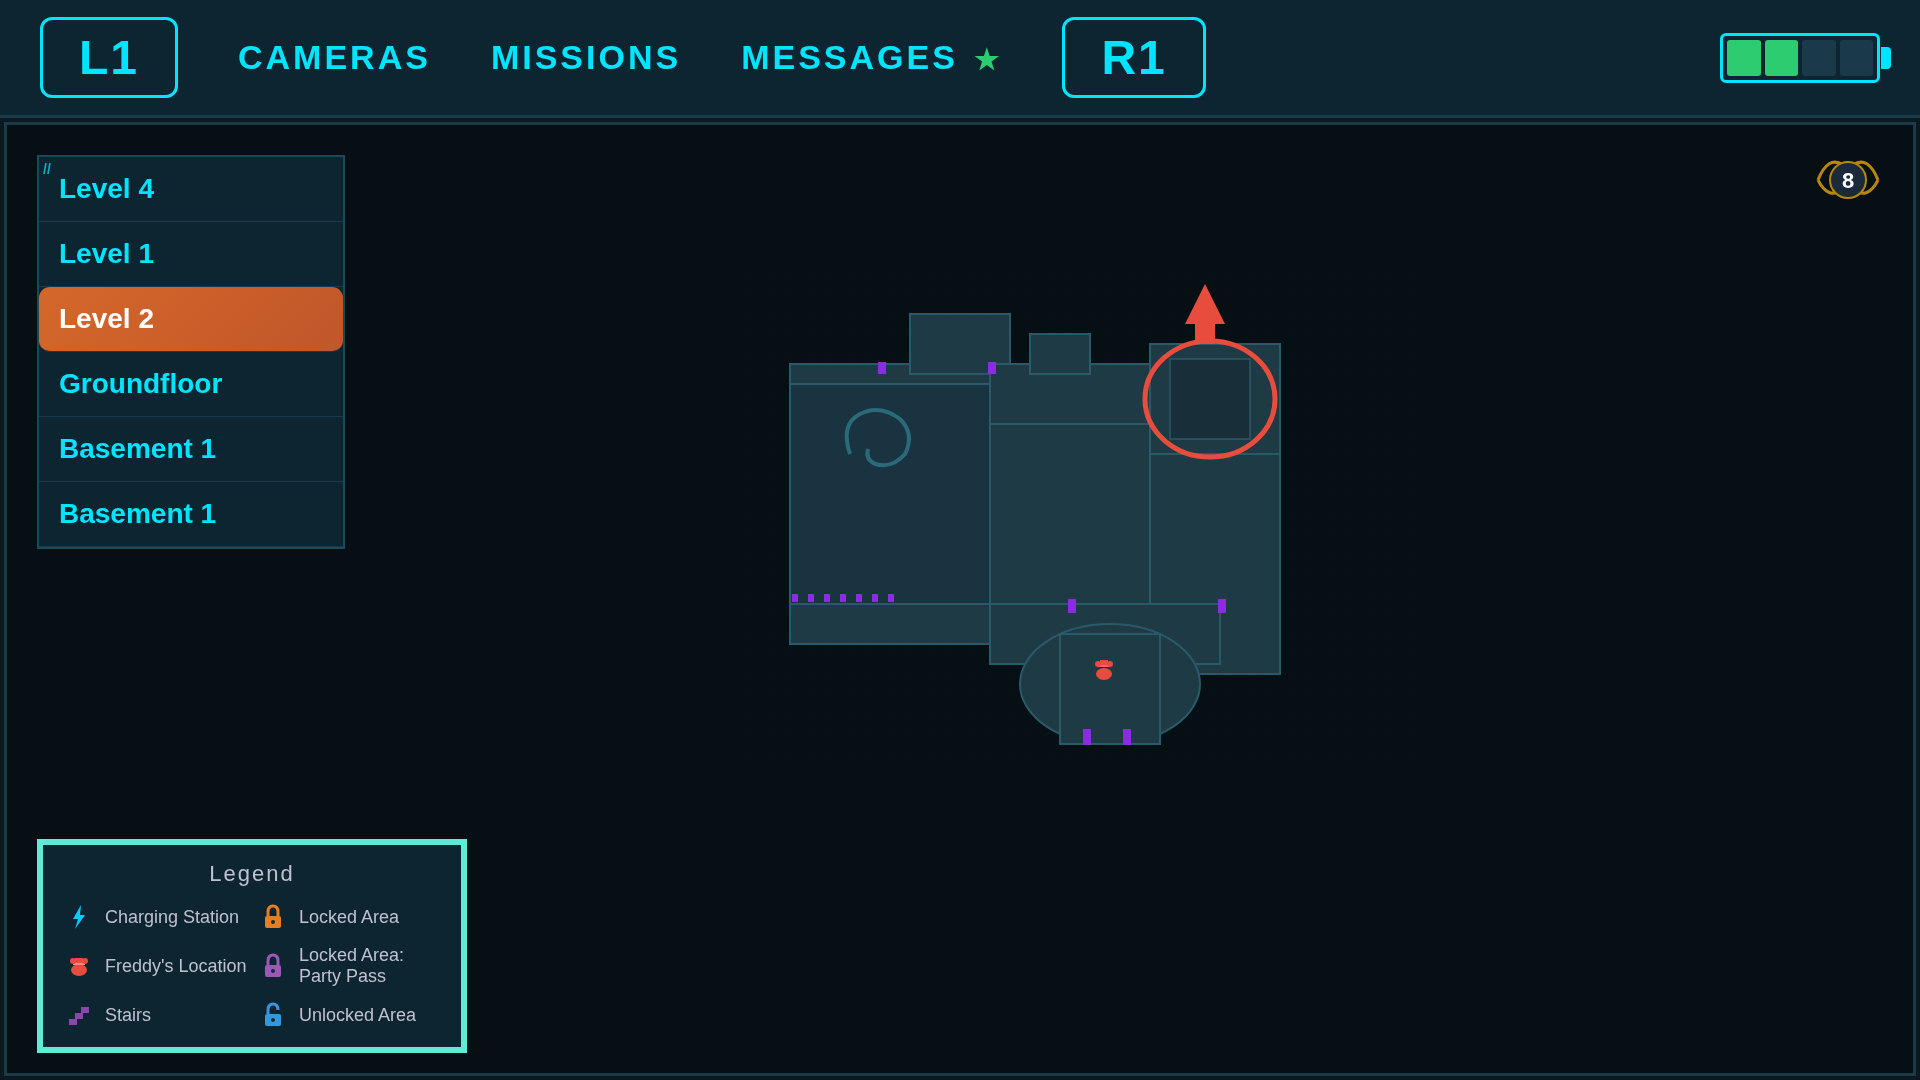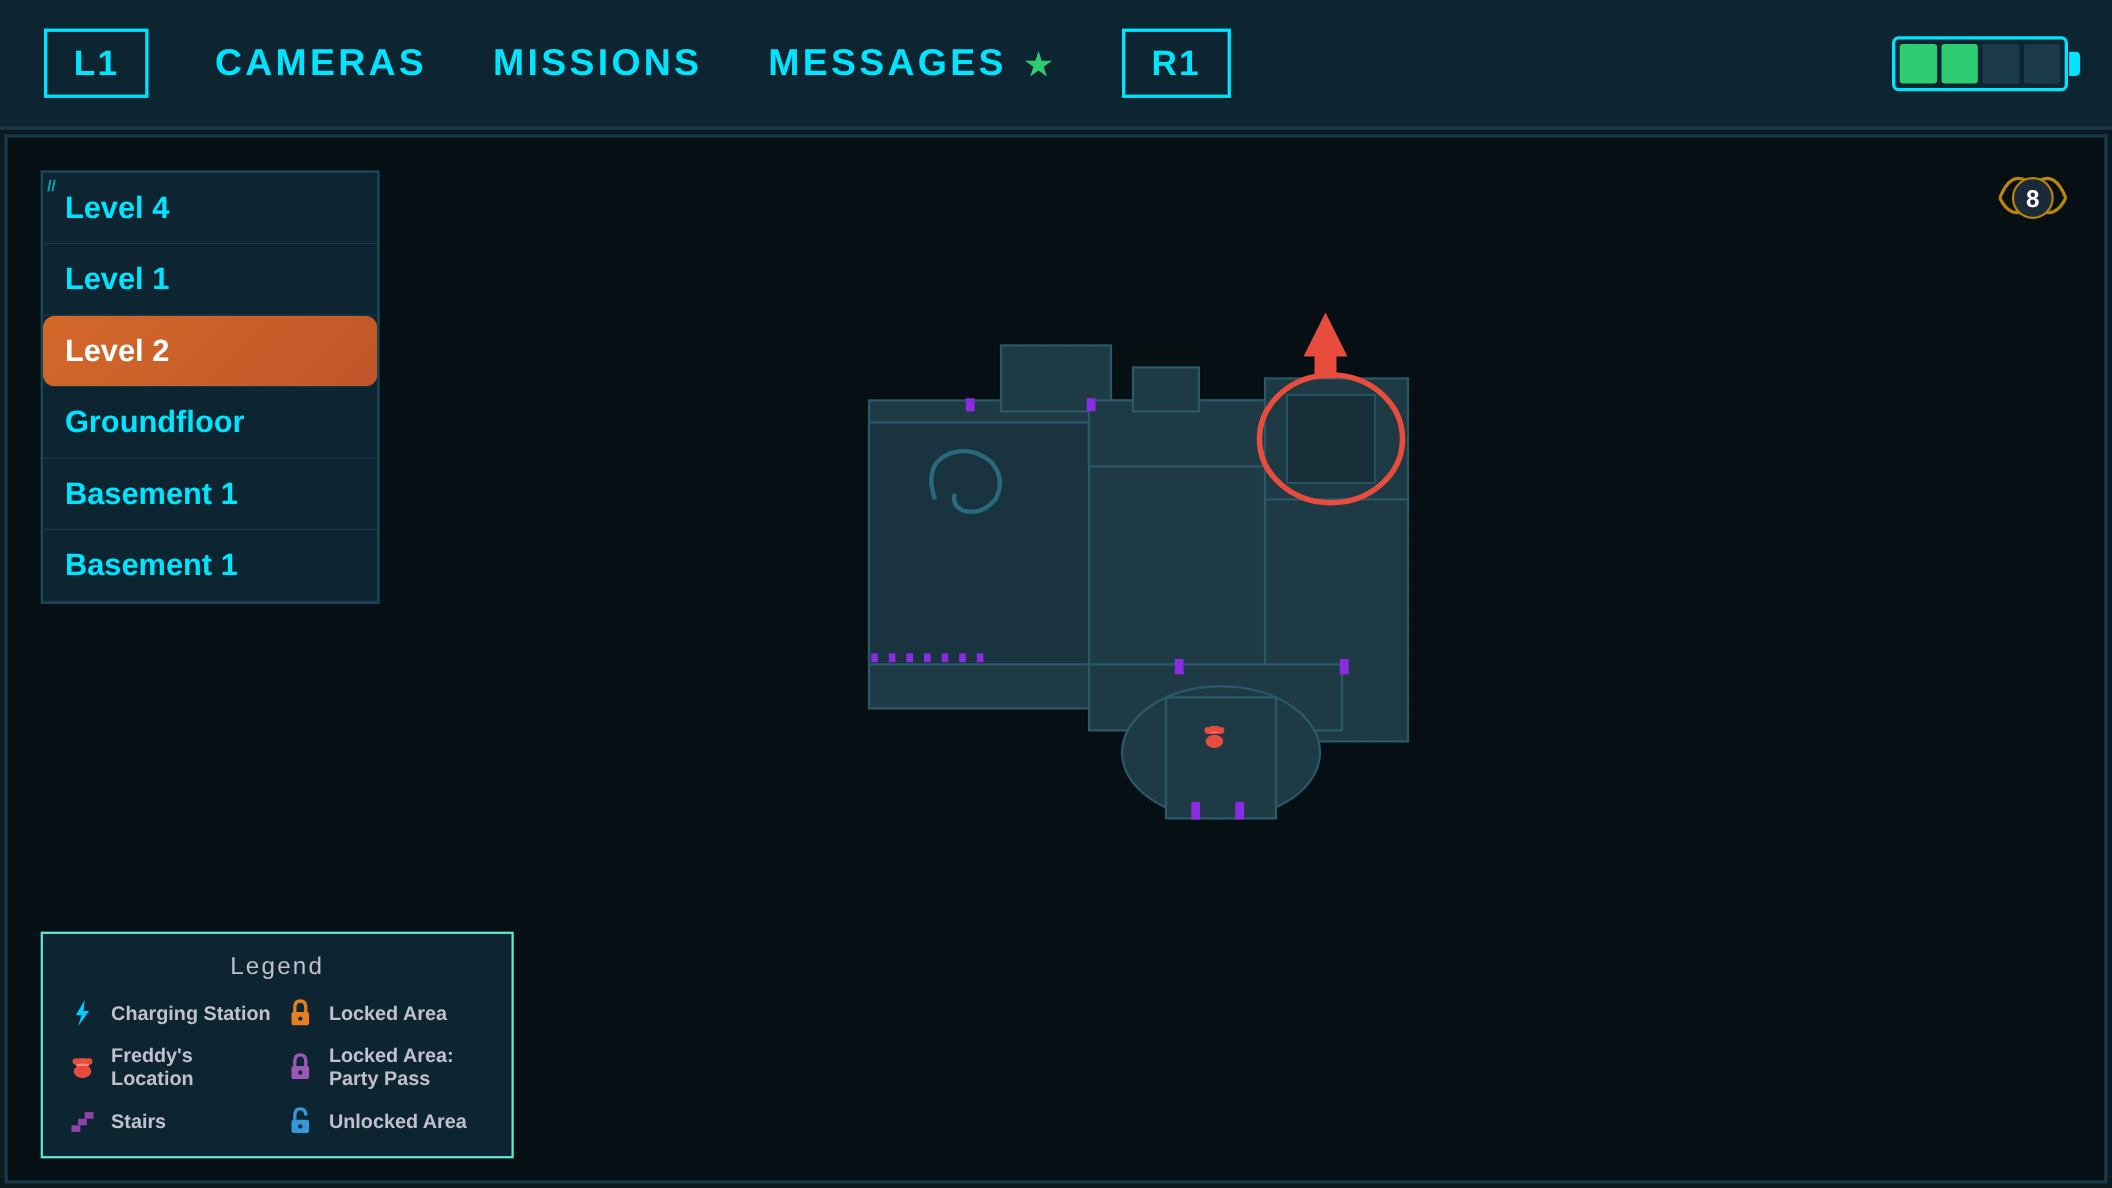--- a/index.html
+++ b/index.html
@@ -20,24 +20,24 @@
       background: #0d2530;
       border-bottom: 3px solid #1a3a4a;
       display: flex;
       align-items: center;
       padding: 0 40px;
       gap: 60px;
     }
 
     .btn-controller {
       border: 3px solid #00e5ff;
-      border-radius: 0;
-      padding: 10px 24px;
+      border-radius: 12px;
+      padding: 10px 36px;
       color: #00e5ff;
-      font-size: 32px;
+      font-size: 48px;
       font-weight: bold;
       background: transparent;
       cursor: pointer;
       letter-spacing: 2px;
     }
 
     .nav-item {
       color: #00e5ff;
       font-size: 34px;
       font-weight: bold;
@@ -182,37 +182,36 @@
       height: 70px;
     }
 
     
     #legend {
       position: absolute;
       bottom: 20px;
       left: 30px;
       width: 430px;
       background: #0d2530;
-      border: 2px solid #5eead4;
+      border: 6px solid #5eead4;
       padding: 16px 20px;
     }
 
     .legend-title {
       color: #c0c0d0;
       font-size: 22px;
       text-align: center;
       margin-bottom: 14px;
       letter-spacing: 2px;
     }
 
     .legend-grid {
       display: grid;
       grid-template-columns: 1fr 1fr;
       gap: 12px 10px;
-      font-weight: bold;
     }
 
     .legend-item {
       display: flex;
       align-items: center;
       gap: 10px;
       color: #c0c0d0;
       font-size: 18px;
     }
 

